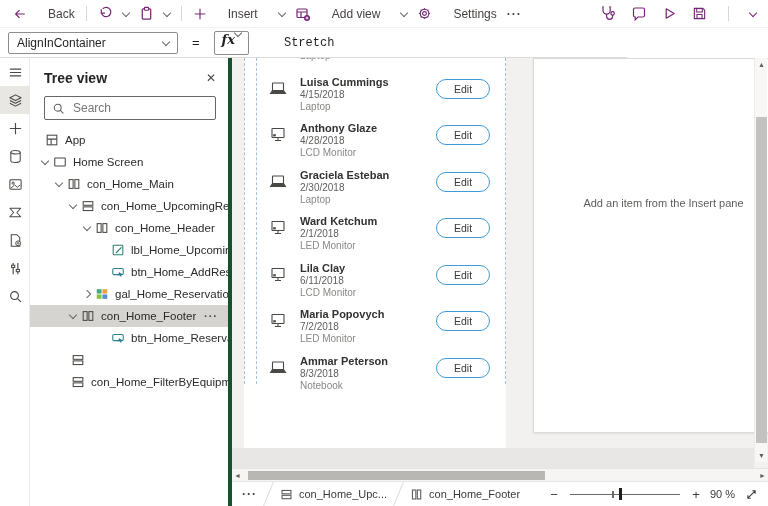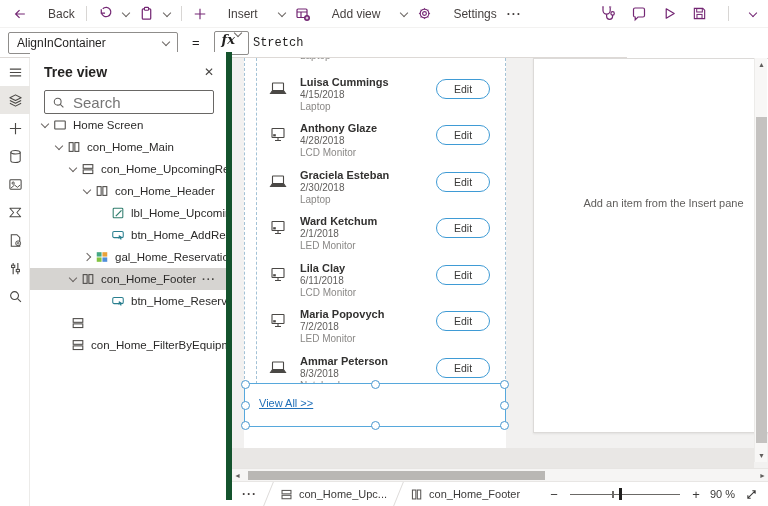--- a/index.html
+++ b/index.html
@@ -18,34 +18,34 @@
   .dots{font-size:12px;color:#443f3e;letter-spacing:1px;font-weight:bold}
   
   #formulabar{position:absolute;left:0;top:28px;width:627px;height:30px;background:#fff;
     display:flex;align-items:center;padding-left:8px;box-sizing:border-box;border-bottom:1px solid #ddd9d6}
   #propbox{width:170px;height:22px;border:1px solid #8f8d8b;border-radius:2px;display:flex;
     align-items:center;padding:0 8px;box-sizing:border-box;font-size:12px;color:#201f1e;justify-content:space-between}
   #eqsign{margin:0 14px;font-size:13px;color:#201f1e}
   #fxbox{height:22px;border:1px solid #8f8d8b;border-radius:2px;display:flex;
     padding:0 7px;font-size:13px;color:#201f1e}
   #fxbox .fx{font-family:"DejaVu Serif",serif;font-style:italic;font-weight:bold}
-  #formula-text{margin-left:4px;font-family:"Liberation Mono","DejaVu Sans Mono",monospace;font-size:12px;color:#201f1e}
+  #formula-text{margin-left:35px;font-family:"Liberation Mono","DejaVu Sans Mono",monospace;font-size:12px;color:#201f1e}
   
   #leftrail{position:absolute;left:0;top:58px;width:30px;height:448px;background:#fff;border-right:1px solid #ecebe9;box-sizing:border-box}
   .rail-item{width:30px;height:28px;display:flex;align-items:center;justify-content:center}
   .rail-item.sel{background:#e9e7e4}
   
-  #treepanel{position:absolute;left:30px;top:52px;width:202px;height:448px;background:#fff;
-    border-right:6px solid #14532d;box-sizing:border-box;overflow:hidden}
+  #treepanel{position:absolute;left:30px;top:58px;width:202px;height:448px;background:#fff;
+    border-right:4px solid #14532d;box-sizing:border-box;overflow:hidden}
   #tp-head{display:flex;align-items:center;justify-content:space-between;padding:12px 12px 6px 14px}
   #tp-title{font-size:14px;font-weight:bold;color:#252423}
   #tp-close{font-size:12px;color:#484644}
   #tp-search{margin:4px 12px 0 14px;height:24px;border:1px solid #696765;border-radius:2px;
     display:flex;align-items:center;gap:6px;padding:0 7px;box-sizing:border-box}
-  #tp-search input{border:none;outline:none;font-size:15px;color:#7f1d1d;width:130px;font-family:inherit;background:transparent}
+  #tp-search input{border:none;outline:none;font-size:12px;color:#7f1d1d;width:130px;font-family:inherit;background:transparent}
   .trow{height:22px;display:flex;align-items:center;font-size:11.5px;color:#2b2a29;white-space:nowrap;box-sizing:border-box}
   .trow .tlab{margin-left:5px;overflow:hidden;text-overflow:clip}
   .trow .tchv{width:14px;display:flex;justify-content:center;flex:0 0 14px}
   .trow.sel{background:#d6d4d1}
   .tmore{margin-left:auto;padding-right:10px;color:#484644;font-size:11px;letter-spacing:1px;font-weight:bold}
   #app-row{margin-top:9px}
   .ticon{display:flex;flex:0 0 16px;justify-content:center}
   
   #canvas{position:absolute;left:232px;top:58px;width:536px;height:448px;background:#f2f1f0;overflow:hidden}
   #screenL{position:absolute;left:12px;top:0;width:262px;height:390px;background:#fff;overflow:hidden}
@@ -243,20 +243,29 @@
     <span id="tp-close">✕</span>
   </div>
   <div id="tp-search">
     <svg width="13" height="13" viewBox="0 0 16 16">
       <circle cx="7" cy="7" r="4.2" stroke="#605e5c" stroke-width="1.3" fill="none"></circle>
       <path d="M10.2 10.2 L14 14" stroke="#605e5c" stroke-width="1.3"></path>
       </svg>
     <input type="text" placeholder="Search" style="">
   </div>
 
+  <div class="trow" id="app-row" style="padding-left:14px">
+    <span class="ticon">
+      <svg width="14" height="14" viewBox="0 0 16 16">
+          <rect x="2.5" y="2.5" width="11" height="11" stroke="#4a4845" stroke-width="1.2" fill="none"></rect>
+      <path d="M2.5 7 H13.5 M7 7 V13.5" stroke="#4a4845" stroke-width="1.2"></path>
+        </svg>
+      </span>
+    <span class="tlab">App</span>
+  </div>
 
   <div class="trow" style="padding-left:8px">
     <span class="tchv">
         <span class="chv down"></span>
       </span>
     <span class="ticon">
       <svg width="14" height="14" viewBox="0 0 16 16">
           <rect x="2" y="3.5" width="12" height="9" rx="0.5" stroke="#4a4845" stroke-width="1.2" fill="none"></rect>
         </svg>
       </span>
@@ -468,31 +477,20 @@
       <span class="dt">8/3/2018</span>
       <span class="tp">Notebook</span>
       <span class="editb">Edit</span>
     </div>
   </div>
 
   <div class="dashv" style="left:12px;height:326px"></div>
   <div class="dashv" style="left:24px;height:326px"></div>
   <div class="dashv" style="left:273px;height:326px"></div>
 
-  <div id="footerbox">
-    <span id="viewall">View All &gt;&gt;</span>
-    <span class="hdl" style="left:-4px;top:-4px"></span>
-    <span class="hdl" style="left:calc(50% - 4px);top:-4px"></span>
-    <span class="hdl" style="right:-4px;top:-4px"></span>
-    <span class="hdl" style="left:-4px;top:calc(50% - 4px)"></span>
-    <span class="hdl" style="right:-4px;top:calc(50% - 4px)"></span>
-    <span class="hdl" style="left:-4px;bottom:-4px"></span>
-    <span class="hdl" style="left:calc(50% - 4px);bottom:-4px"></span>
-    <span class="hdl" style="right:-4px;bottom:-4px"></span>
-  </div>
 
   <div id="screenR">
     <div id="placeholder">Add an item from the Insert pane</div>
   </div>
 
   <div id="vscroll">
     <span class="sarrow" style="left:3px;top:3px">▲</span>
     <div id="vthumb"></div>
     <span class="sarrow" style="left:3px;bottom:3px">▼</span>
   </div>

